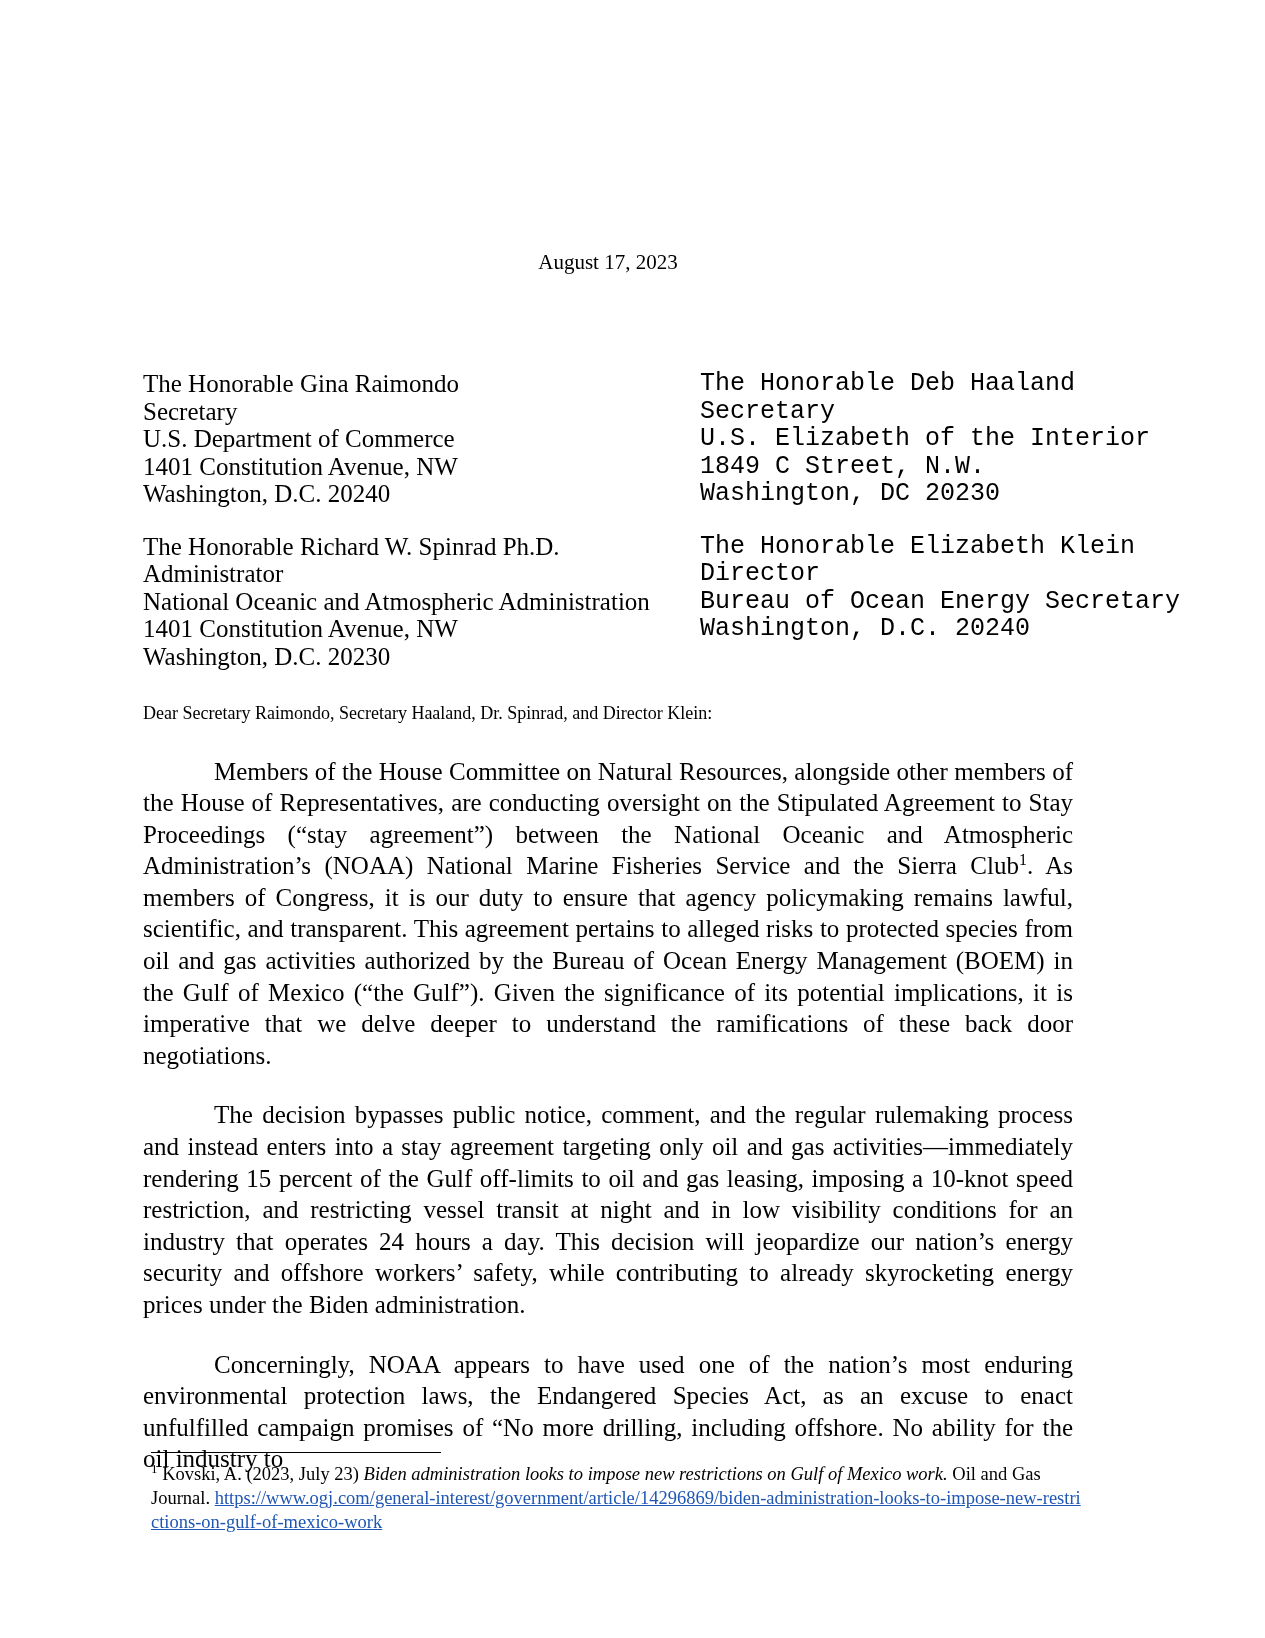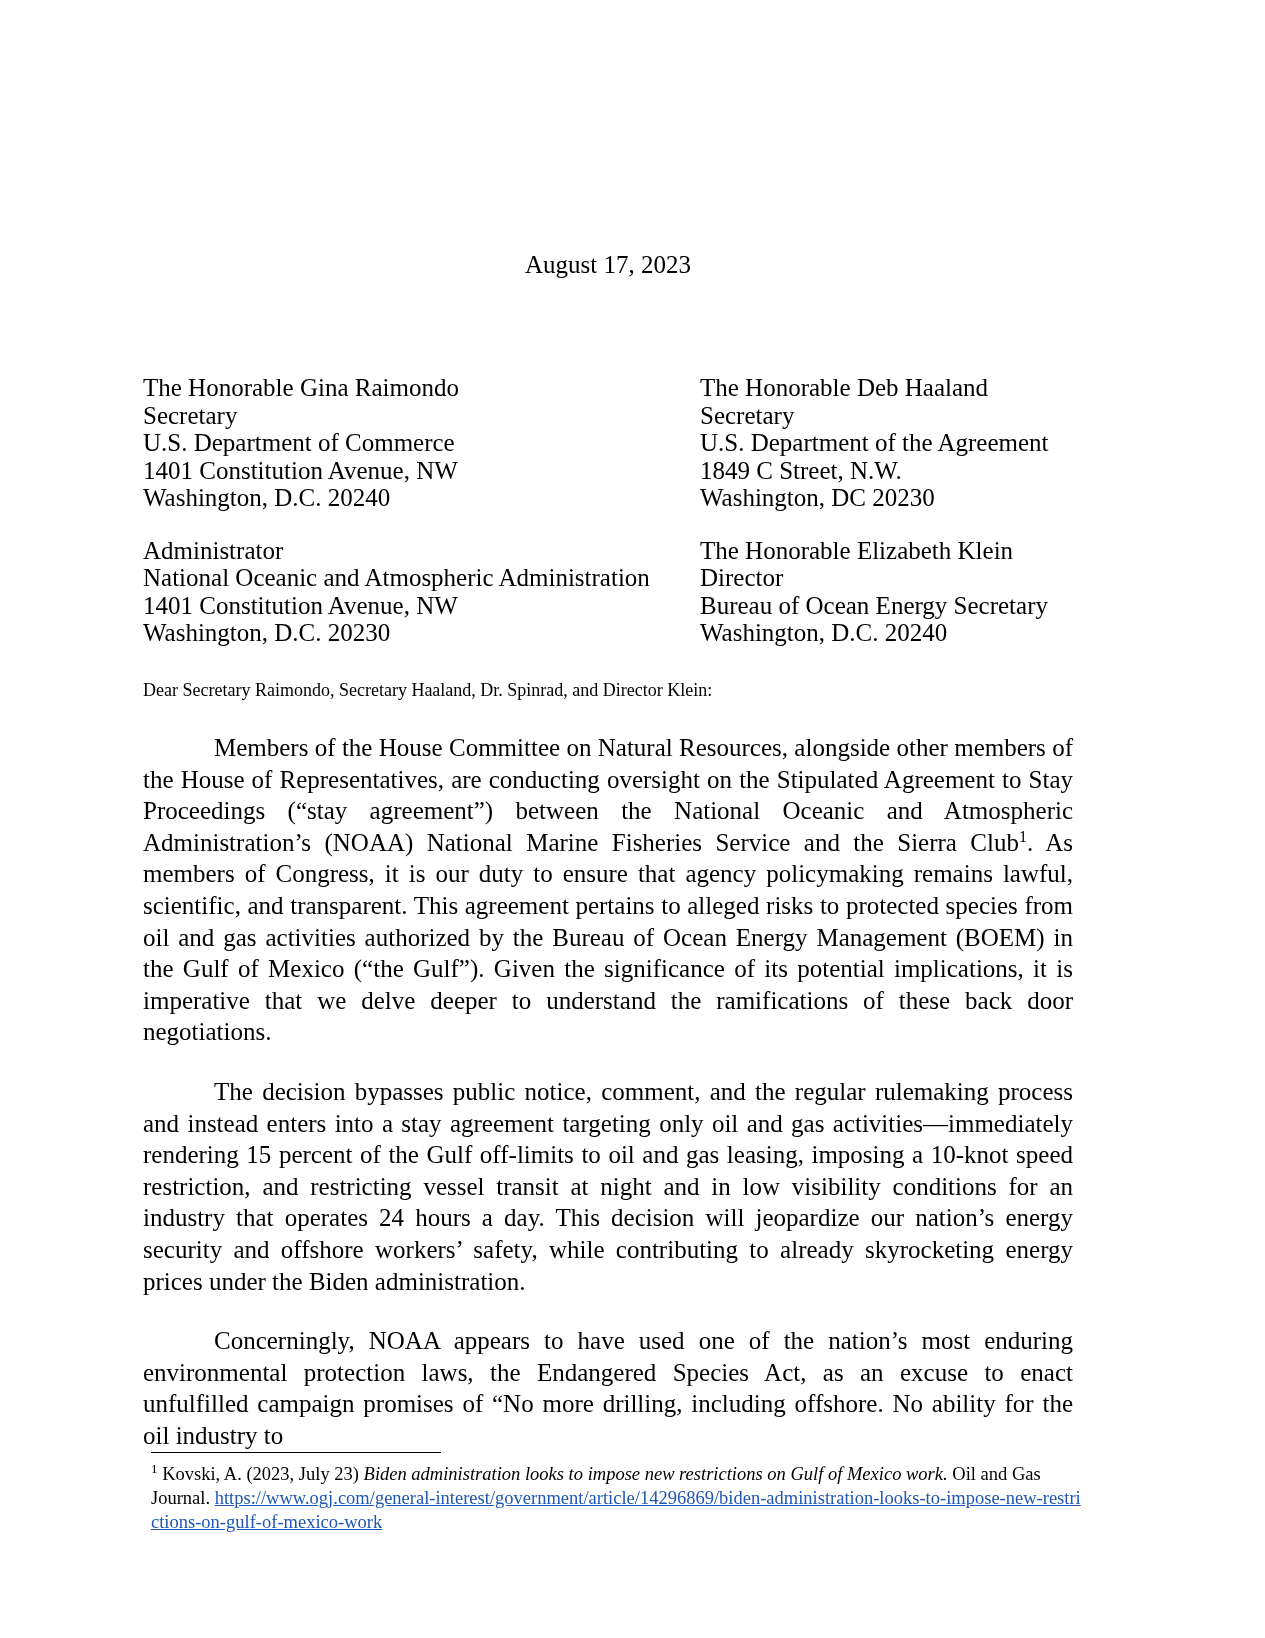--- a/index.html
+++ b/index.html
@@ -24,40 +24,40 @@
   .content {
     position: absolute;
     left: 143px;
     top: 0;
     width: 930px;
   }
 
   
   .date-line {
     text-align: center;
-    font-size: 25px;
+    font-size: 21px;
     line-height: 1.0;
     padding-top: 252px;
   }
 
   
   .address-block {
     display: flex;
     flex-direction: row;
     width: 100%;
   }
   .address-block.first { margin-top: 97px; }
   .address-block.second { margin-top: 25px; }
 
   .addr-col {
     font-size: 25px;
     line-height: 27.5px;
   }
   .addr-col.left  { width: 557px; flex: 0 0 557px; }
-  .addr-col.right { width: 373px; flex: 0 0 373px; }
+  .addr-col.right { width: 373px; flex: 0 0 373px; font-family: Liberation Mono, monospace; }
 
   .addr-line {
     white-space: nowrap;
   }
 
   
   .salutation {
     margin-top: 30px;
     font-size: 18px;
     line-height: 27.5px;
@@ -126,28 +126,29 @@
       <div class="addr-col left">
         <div class="addr-line">The Honorable Gina Raimondo</div>
         <div class="addr-line">Secretary</div>
         <div class="addr-line">U.S. Department of Commerce</div>
         <div class="addr-line">1401 Constitution Avenue, NW</div>
         <div class="addr-line">Washington, D.C. 20240</div>
       </div>
       <div class="addr-col right">
         <div class="addr-line">The Honorable Deb Haaland</div>
         <div class="addr-line">Secretary</div>
-        <div class="addr-line">U.S. Department of the Agreement</div>
+        <div class="addr-line">U.S. Elizabeth of the Interior</div>
         <div class="addr-line">1849 C Street, N.W.</div>
         <div class="addr-line">Washington, DC 20230</div>
       </div>
     </div>
 
     <div class="address-block second">
       <div class="addr-col left">
+        <div class="addr-line">The Honorable Richard W. Spinrad Ph.D.</div>
         <div class="addr-line">Administrator</div>
         <div class="addr-line">National Oceanic and Atmospheric Administration</div>
         <div class="addr-line">1401 Constitution Avenue, NW</div>
         <div class="addr-line">Washington, D.C. 20230</div>
       </div>
       <div class="addr-col right">
         <div class="addr-line">The Honorable Elizabeth Klein</div>
         <div class="addr-line">Director</div>
         <div class="addr-line">Bureau of Ocean Energy Secretary</div>
         <div class="addr-line">Washington, D.C. 20240</div>

